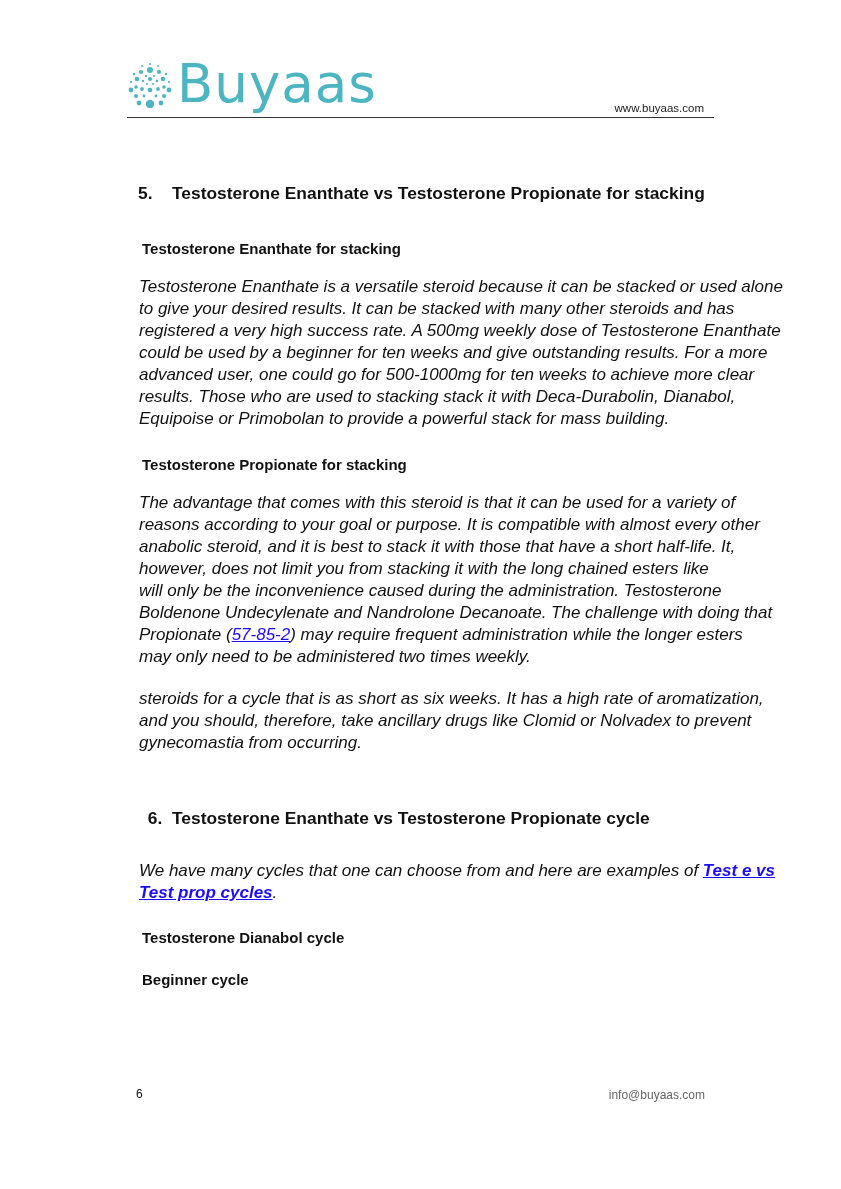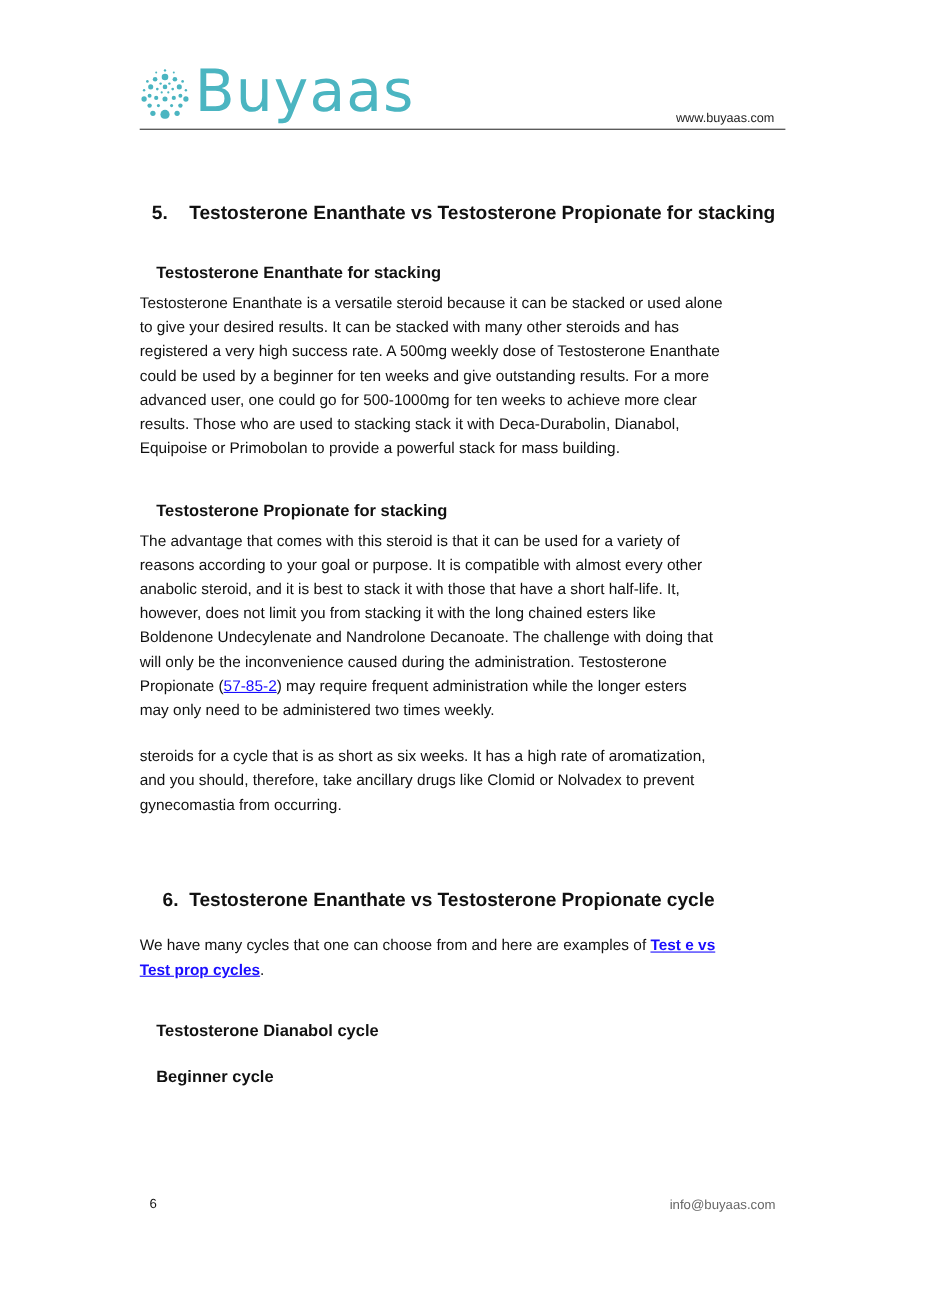--- a/index.html
+++ b/index.html
@@ -75,23 +75,24 @@
       width: 34px;
     }
     .h2 {
       font-weight: bold;
       font-size: 15px;
       margin: 15px;
       line-height: 22px;
       white-space: nowrap;
     }
     .para {
-      font-size: 14px;
+      font-size: 17px;
       line-height: 22px;
-      margin: 0;
+      margin: 12px;
+      font-style: italic;
     }
     .para .ln { display: block; white-space: nowrap; }
     a.link {
       color: #1a0dff;
       text-decoration: underline;
     }
     a.link.bold { font-weight: bold; }
     .abs { position: absolute; left: 0; }
     
     .footer-page {
@@ -176,22 +177,22 @@
       <span class="ln">Equipoise or Primobolan to provide a powerful stack for mass building.</span>
     </div>
 
     <div class="abs h2" style="top:271px;">Testosterone Propionate for stacking</div>
 
     <div class="abs para" style="top:312px;">
       <span class="ln">The advantage that comes with this steroid is that it can be used for a variety of</span>
       <span class="ln">reasons according to your goal or purpose. It is compatible with almost every other</span>
       <span class="ln">anabolic steroid, and it is best to stack it with those that have a short half-life. It,</span>
       <span class="ln">however, does not limit you from stacking it with the long chained esters like</span>
+      <span class="ln">will only be the inconvenience caused during the administration. Testosterone</span>
       <span class="ln">Boldenone Undecylenate and Nandrolone Decanoate. The challenge with doing that</span>
-      <span class="ln">will only be the inconvenience caused during the administration. Testosterone</span>
       <span class="ln"><span>Propionate (</span><a class="link" href="#">57-85-2</a><span>) may require frequent administration while the longer esters</span></span>
       <span class="ln">may only need to be administered two times weekly.</span>
     </div>
 
     <div class="abs para" style="top:508px;">
       <span class="ln">steroids for a cycle that is as short as six weeks. It has a high rate of aromatization,</span>
       <span class="ln">and you should, therefore, take ancillary drugs like Clomid or Nolvadex to prevent</span>
       <span class="ln">gynecomastia from occurring.</span>
     </div>
 

